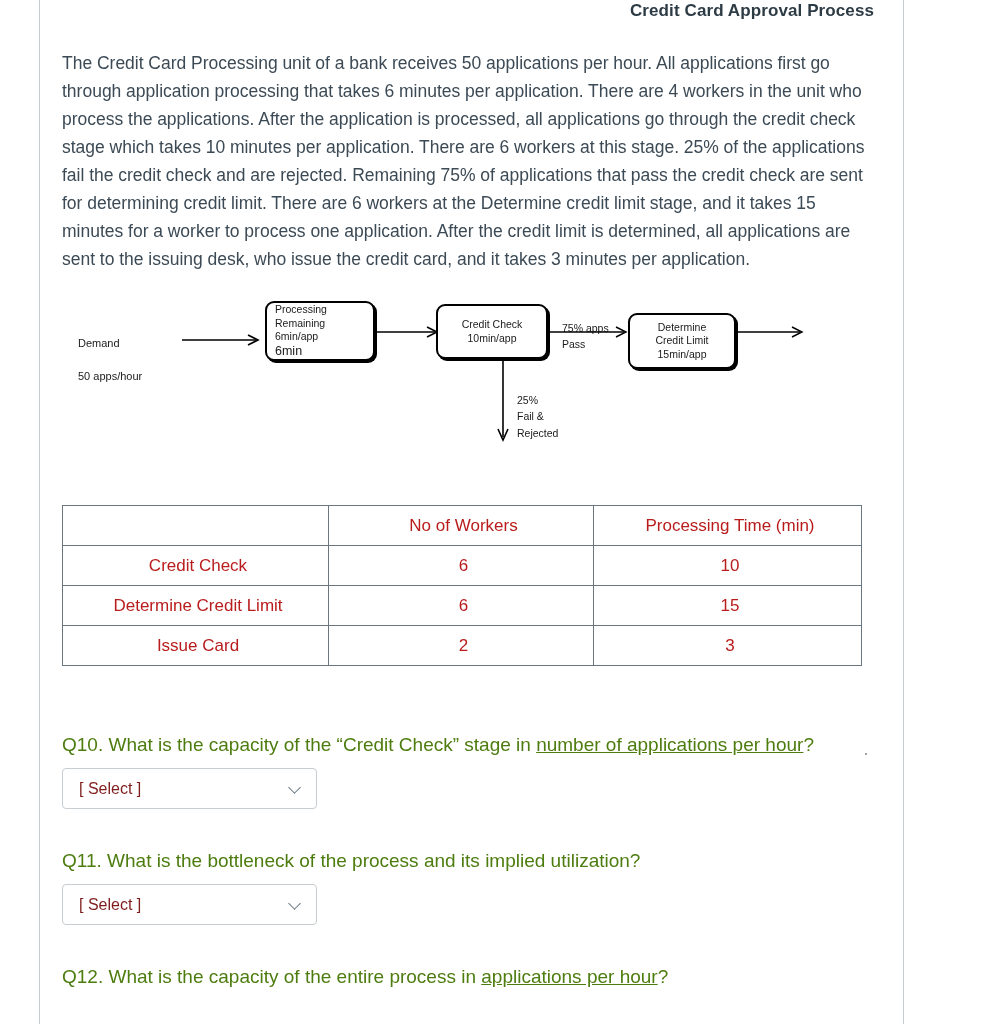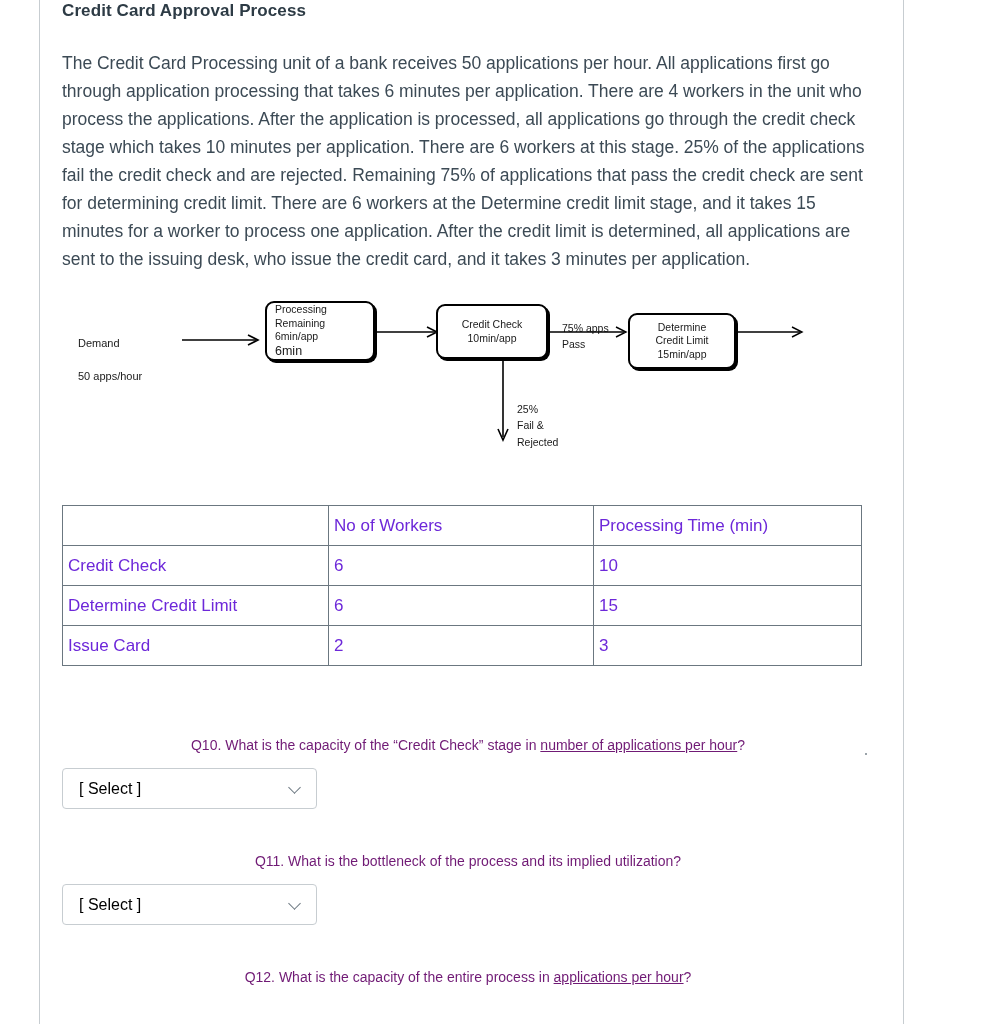--- a/index.html
+++ b/index.html
@@ -43,20 +43,21 @@
   }
 
   
   .doc-title {
     font-size: 17px;
     font-weight: bold;
     color: #2d3b45;
     margin: 0;
     padding-top: 1px;
     letter-spacing: .1px;
+    text-align: right;
   }
 
   
   .doc-para {
     font-size: 17.5px;
     line-height: 28px;
     color: #3c4a55;
     margin: 28px 0 0 0;
     width: 812px;
     text-align: left;
@@ -123,50 +124,50 @@
     border-collapse: collapse;
     margin-top: 43px;
     width: 799px;
     table-layout: fixed;
   }
   table.spec td {
     border: 1px solid #6b7780;
     height: 39px;
     padding: 0 0 0 5px;
     font-size: 17px;
-    color: #6d28d9;
+    color: #b91c1c;
     vertical-align: middle;
     background: #fff;
+    text-align: center;
   }
   table.spec col.c1 { width: 266px; }
   table.spec col.c2 { width: 265px; }
   table.spec col.c3 { width: 268px; }
 
   
   .qblock { margin-top: 40px; }
   .qtext {
-    font-size: 14px;
+    font-size: 19px;
     line-height: 26px;
-    color: #701a75;
-    text-align: center;
+    color: #4d7c0f;
   }
   .qtext u { text-decoration: underline; }
   .select-box {
     margin-top: 10px;
     box-sizing: border-box;
     width: 255px;
     height: 41px;
     border: 1px solid #c7cdd1;
     border-radius: 4px;
     background: #fff;
     display: flex;
     align-items: center;
     padding: 0 10px 0 16px;
     font-size: 16px;
-    color: #000000;
+    color: #7f1d1d;
     position: relative;
   }
   .select-box .sel-val { flex: 1 1 auto; }
   .chev {
     width: 13px; height: 13px;
     position: relative;
     flex: 0 0 auto;
     margin-right: 4px;
   }
   .chev::before {
@@ -220,21 +221,21 @@
       <div class="dnode" style="left:374px; top:17px; width:112px; height:55px;">
         <div>Credit Check</div>
         <div>10min/app</div>
       </div>
 
       <svg class="darrow" style="left:432px; top:70px;" width="20" height="90">
         <line x1="9" y1="0" x2="9" y2="80" stroke="#000" stroke-width="1.6"></line>
         <polyline points="4,72 9,83 14,72" fill="none" stroke="#000" stroke-width="1.6"></polyline>
       </svg>
 
-      <div class="dlabel sm" style="left:455px; top:97px;">
+      <div class="dlabel sm" style="left:455px; top:88px;">
         <span>25%
 Fail &amp;
 Rejected</span>
       </div>
 
       <div class="dlabel sm" style="left:500px; top:16px;">
         <span>75% apps
 Pass</span>
       </div>
 

